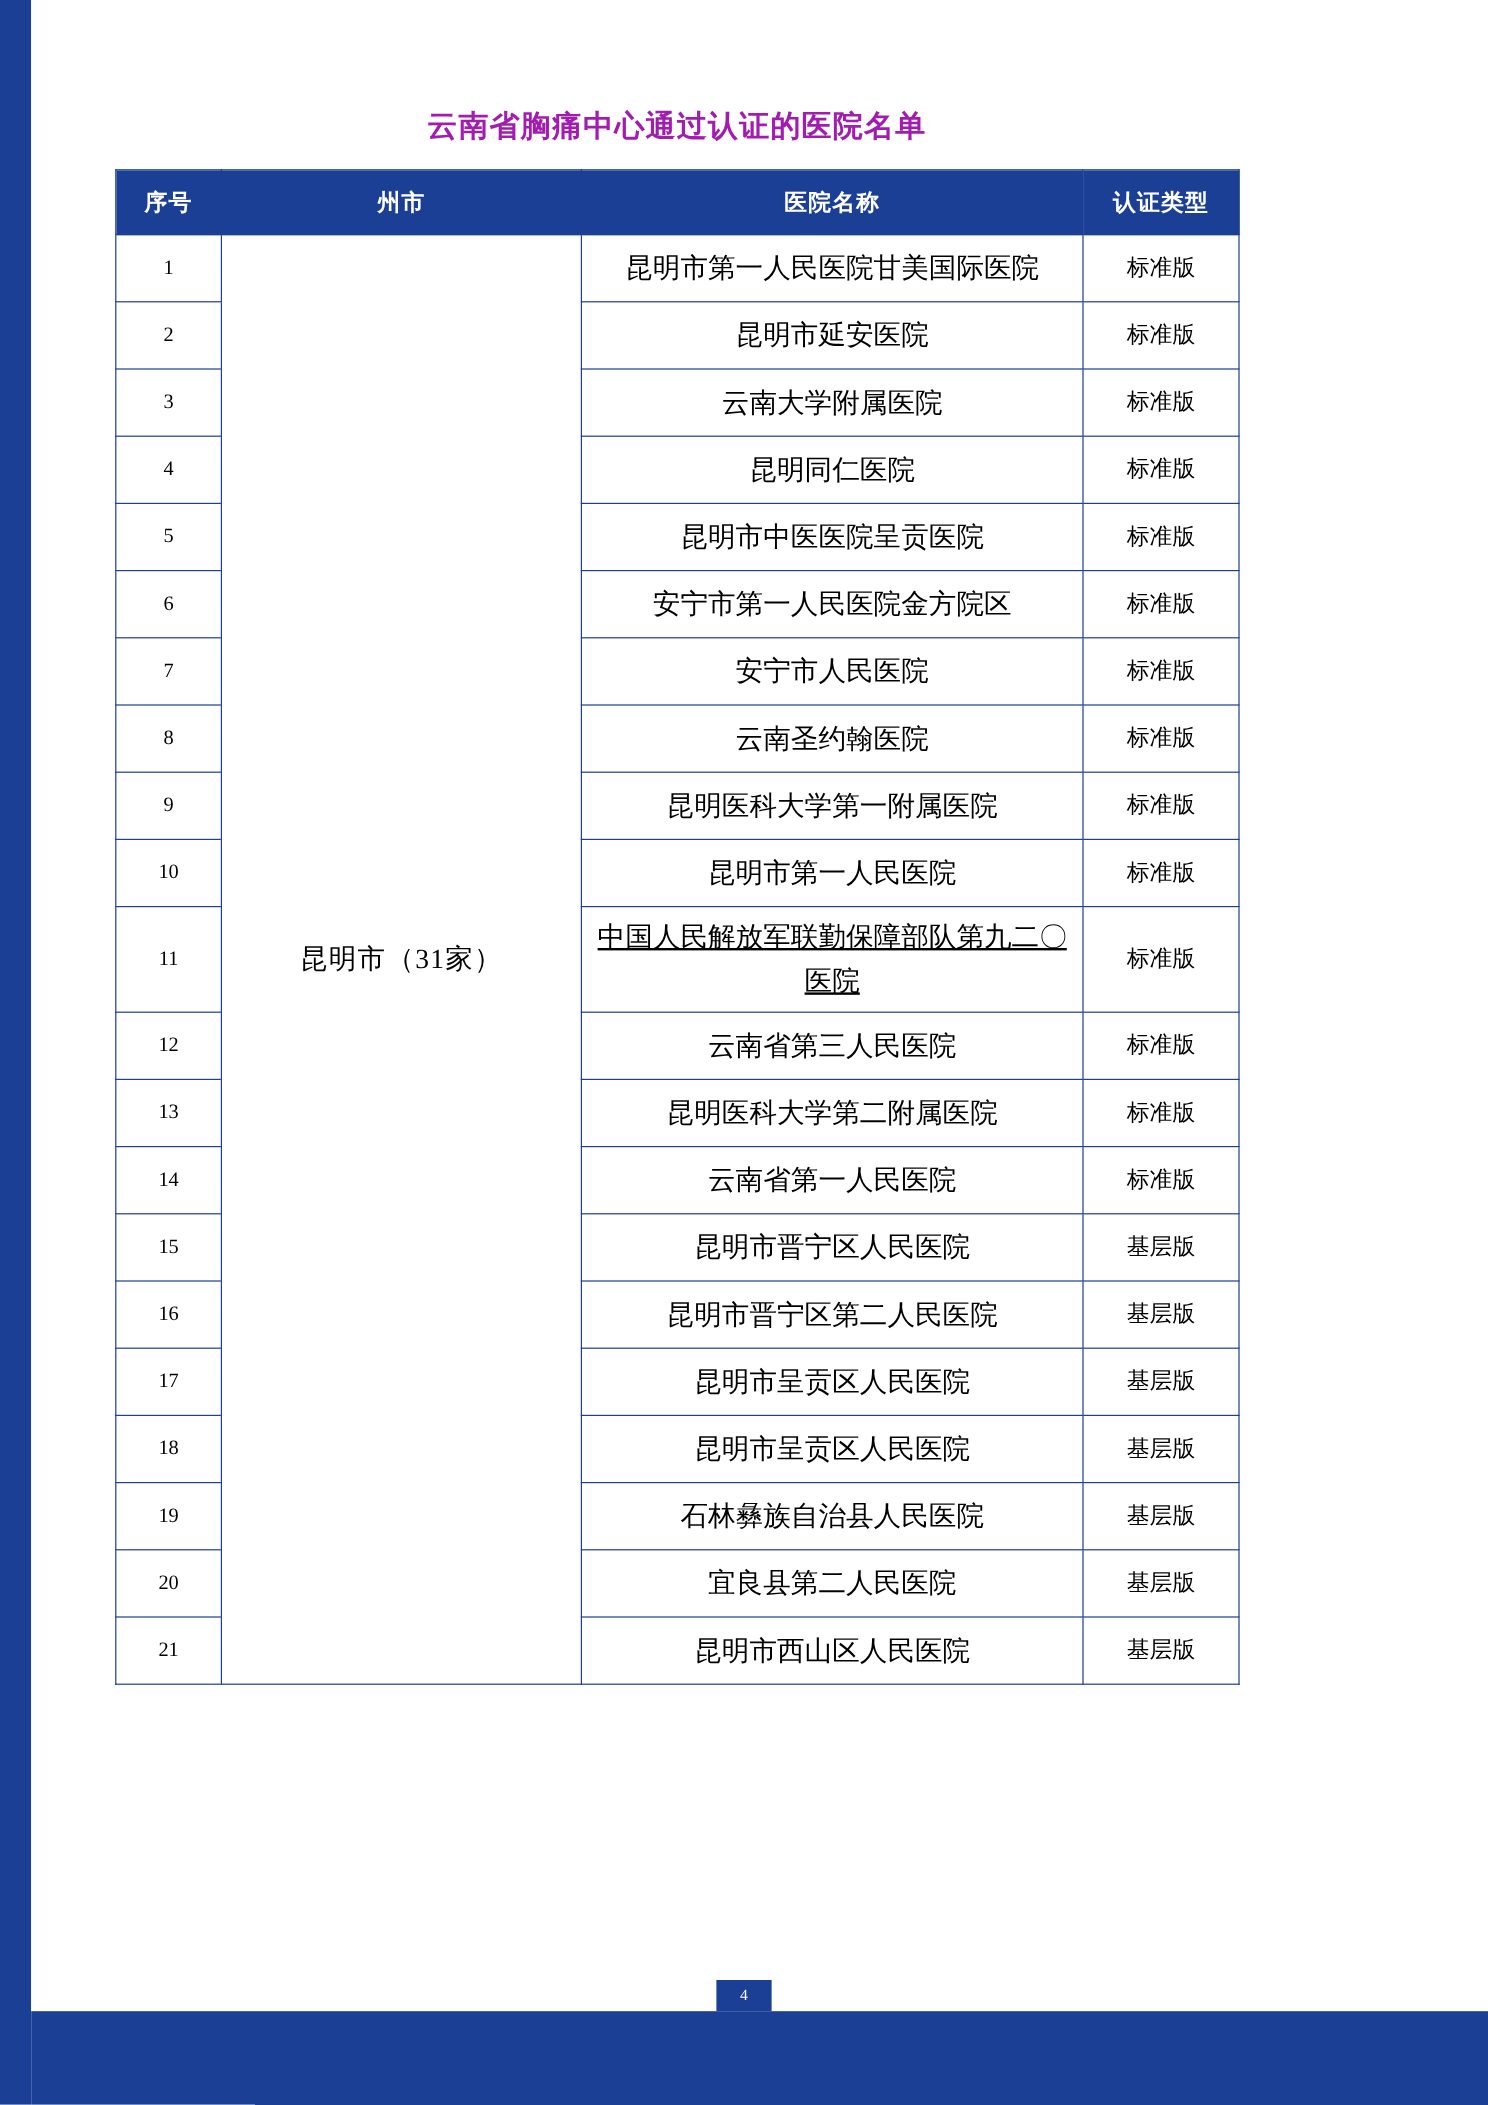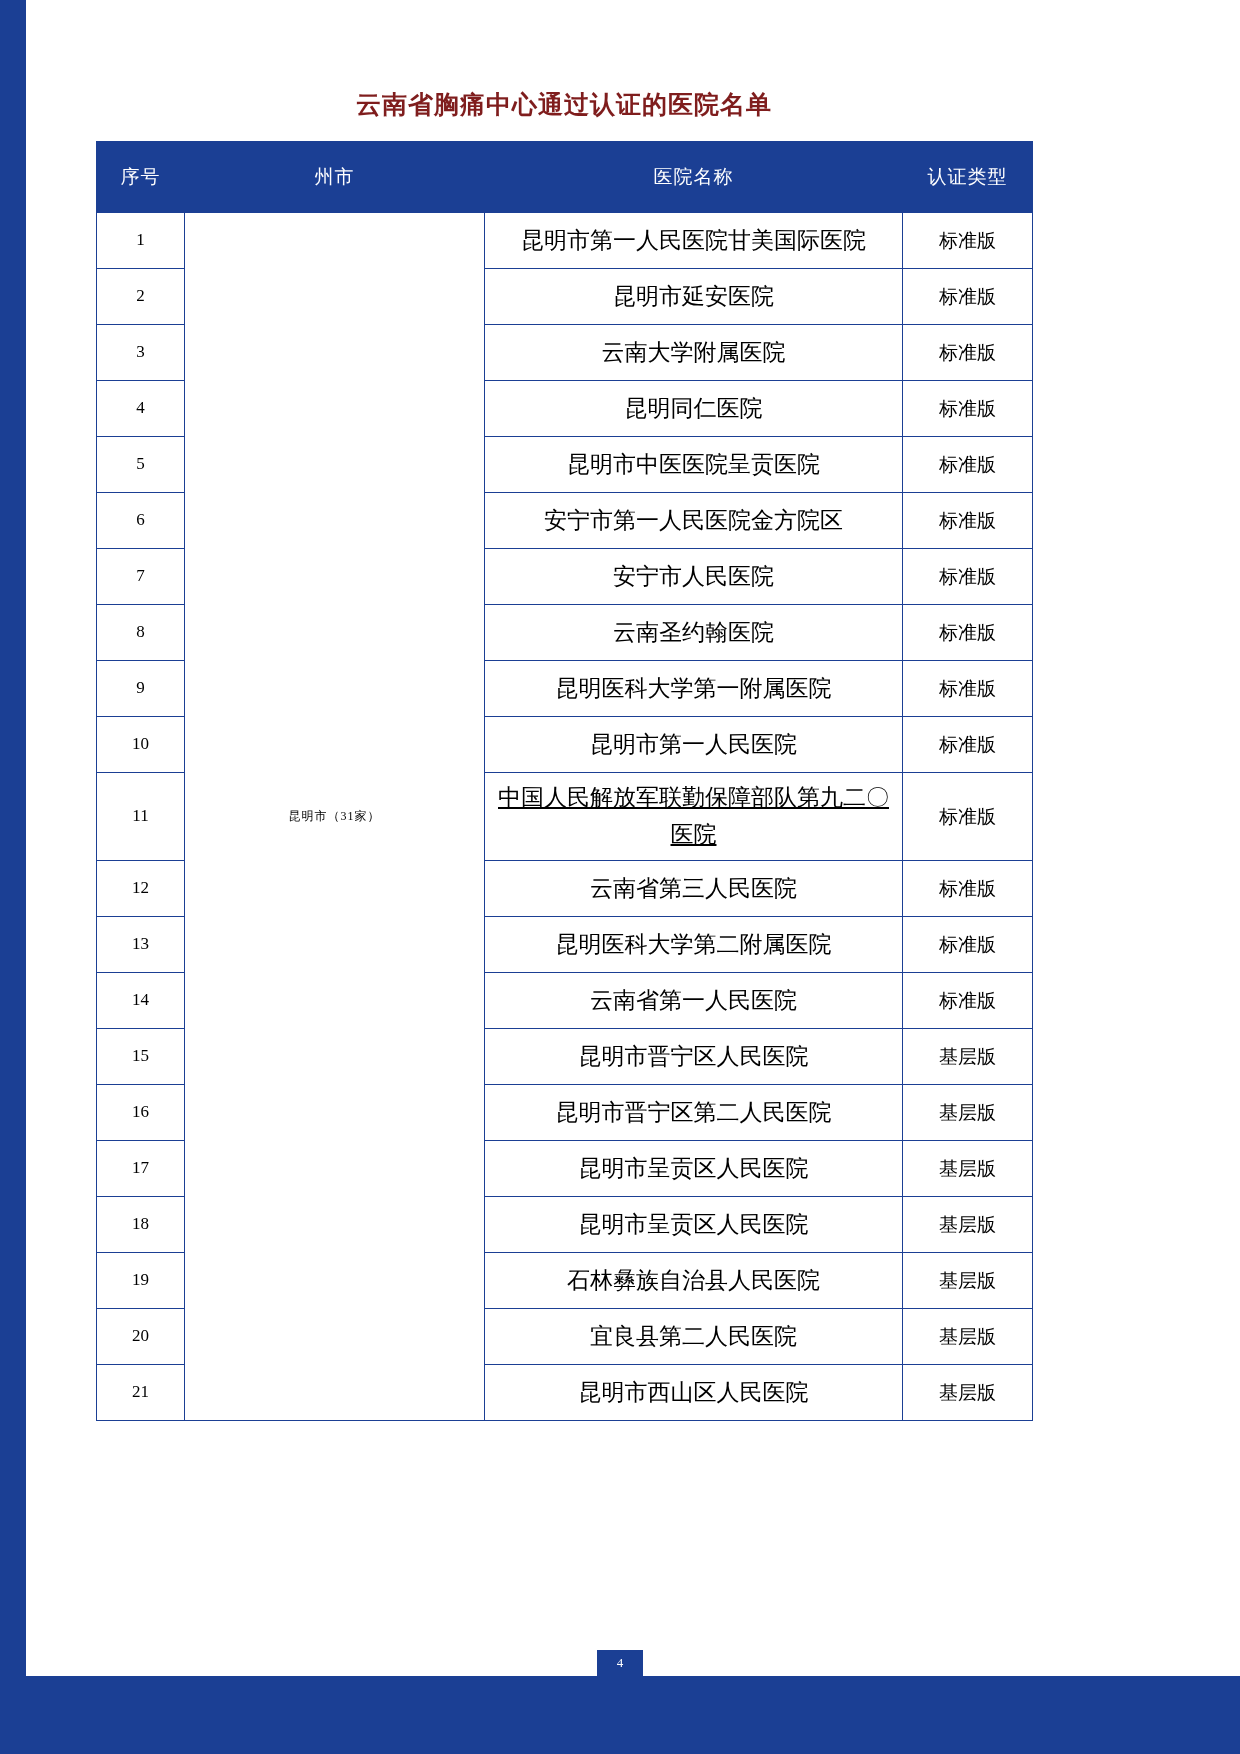--- a/index.html
+++ b/index.html
@@ -61,21 +61,21 @@
   .content {
     position: absolute;
     left: 96px;
     top: 0;
     width: 936px;
   }
 
   .doc-title {
     margin-top: 88px;
     text-align: center;
-    color: #7f1d1d;
+    color: #a21caf;
     font-size: 25px;
     font-weight: bold;
     letter-spacing: 1px;
     font-family: "Liberation Serif", "DejaVu Serif", serif;
   }
 
   table.list {
     margin-top: 20px;
     border-collapse: collapse;
     width: 936px;
@@ -91,34 +91,34 @@
     border: 1px solid #1b3f94;
     text-align: center;
     vertical-align: middle;
     font-size: 18px;
     color: #000000;
     padding: 4px 6px;
   }
   table.list thead th {
     background: #1b3f94;
     color: #ffffff;
-    height: 71px;
-    font-weight: normal;
+    height: 54px;
+    font-weight: bold;
     font-size: 19px;
     letter-spacing: 1px;
   }
   table.list tbody td {
     height: 56px;
     line-height: 1.45;
   }
   table.list tbody td.idx {
     font-size: 17px;
   }
   table.list tbody td.region {
-    font-size: 12px;
+    font-size: 23px;
     letter-spacing: 1px;
   }
   table.list tbody td.hospital {
     font-size: 23px;
   }
   table.list tbody td.hospital.two-line {
     height: 88px;
     line-height: 1.6;
     text-decoration: underline;
   }

